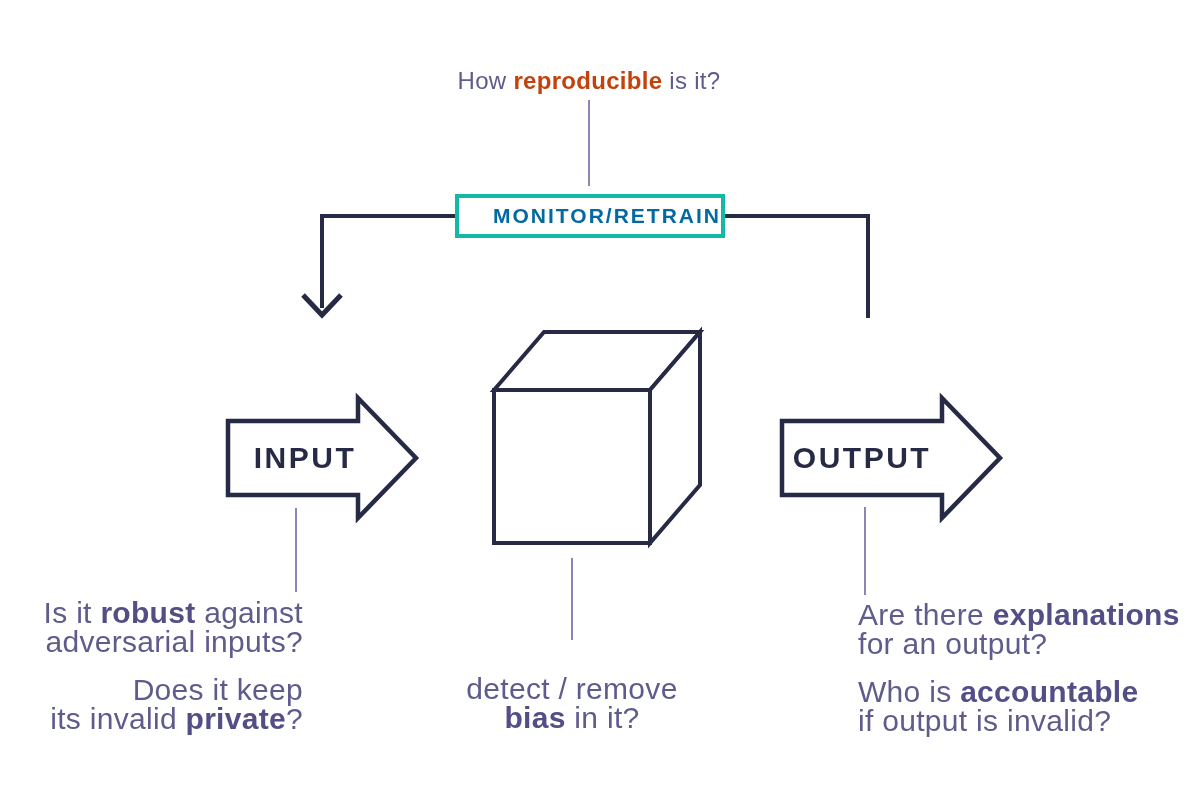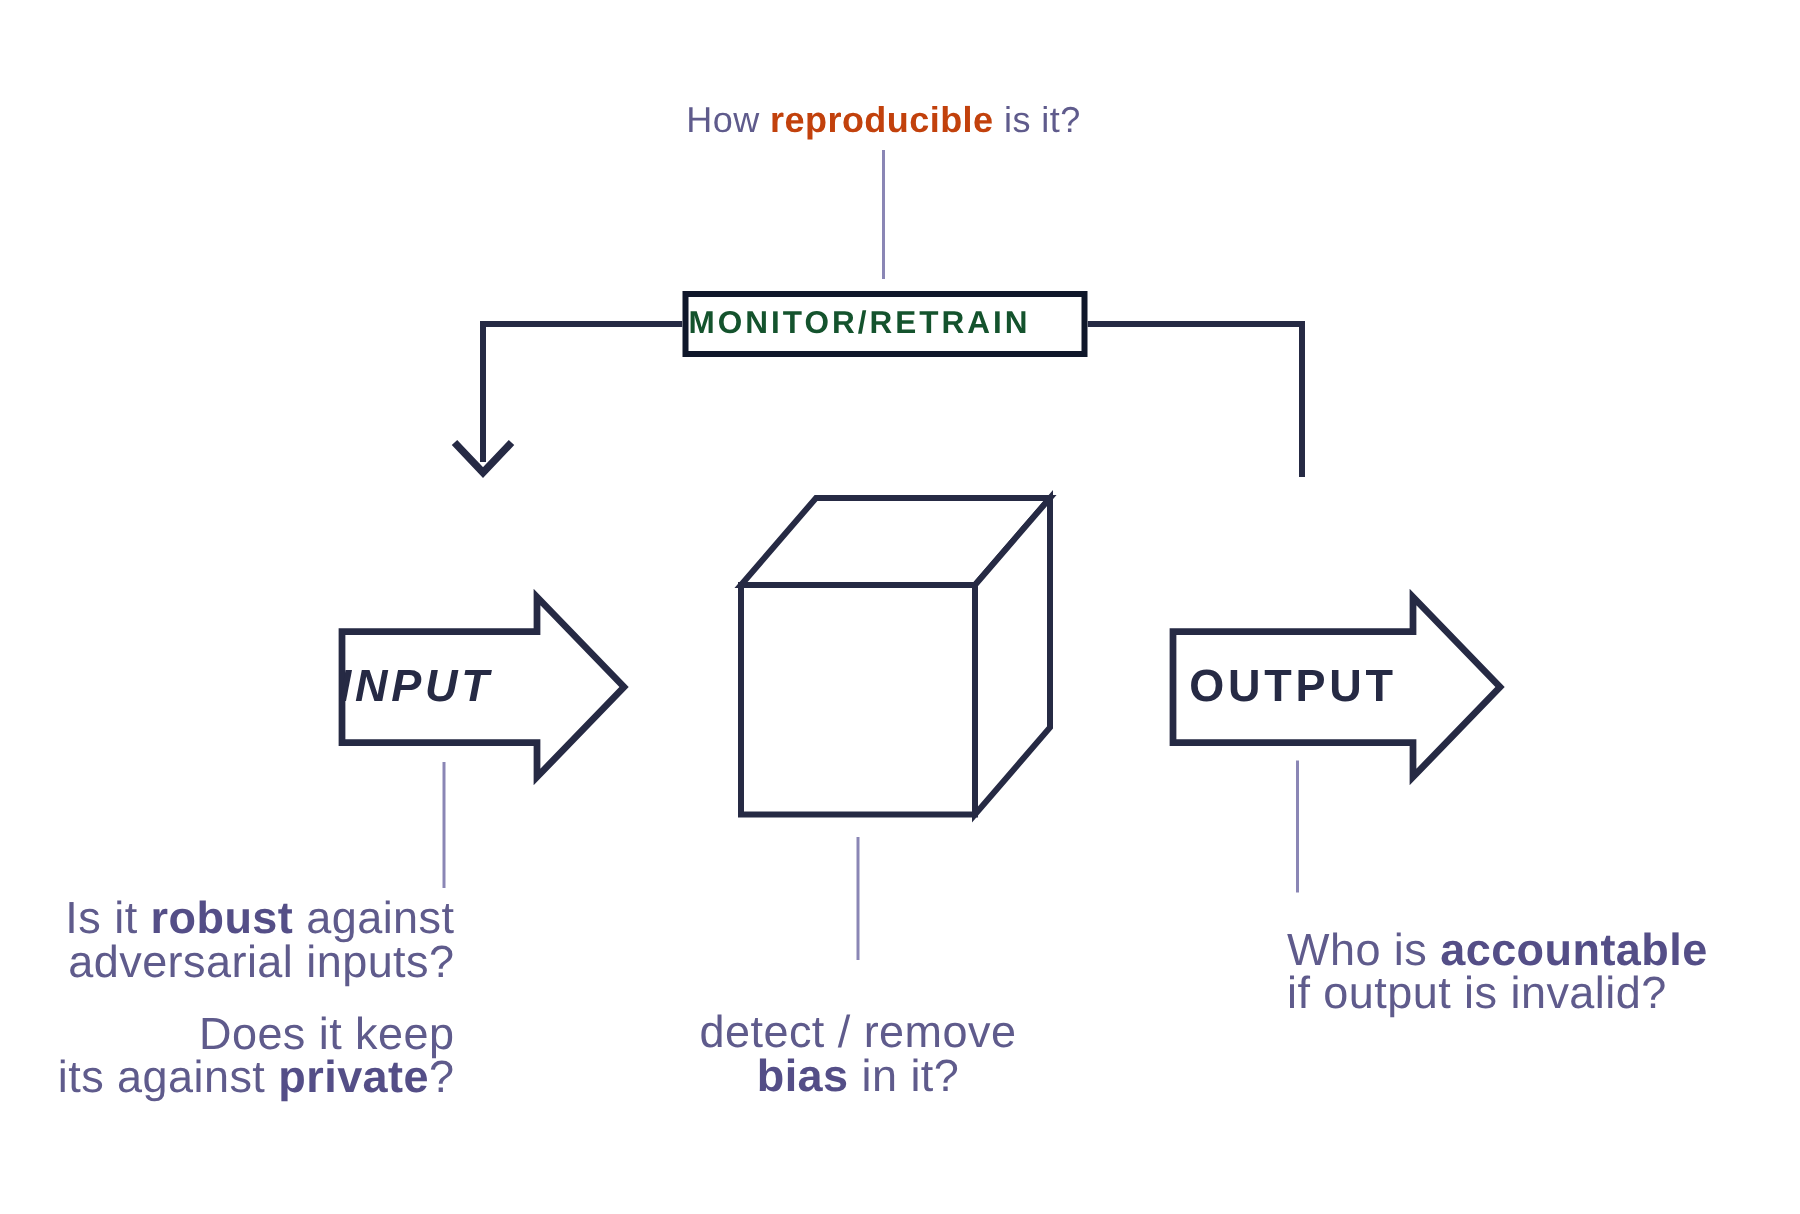--- a/index.html
+++ b/index.html
@@ -43,26 +43,26 @@
     font-size: 24px;
     line-height: 29px;
     letter-spacing: 0.3px;
     text-align: center;
     white-space: nowrap;
   }
   .top-q b { font-weight: 700; color: #c2410c; }
   
   .monitor-box {
     box-sizing: border-box;
-    border: 4px solid #0f172a;
+    border: 4px solid #14b8a6;
     background: #ffffff;
     display: flex;
     align-items: center;
-    justify-content: flex-start;
-    color: #14532d;
+    justify-content: flex-end;
+    color: #0369a1;
     font-weight: 700;
     font-size: 21px;
     letter-spacing: 2px;
   }
   
   .node-label {
     display: flex;
     align-items: center;
     justify-content: center;
     color: #262a44;
@@ -97,42 +97,46 @@
   </svg>
 
   <div class="overlay top-q" style="left:389px; top:66px; width:400px;">
     <span>How </span><b>reproducible</b><span> is it?</span>
   </div>
 
   <div class="overlay monitor-box" style="left:455px; top:194px; width:270px; height:44px;">
     <span>MONITOR/RETRAIN</span>
   </div>
 
-  <div class="overlay node-label" style="left:212px; top:421px; width:130px; height:74px;font-style:italic;">INPUT</div>
+  <div class="overlay node-label" style="left:240px; top:421px; width:130px; height:74px;">INPUT</div>
   <div class="overlay node-label" style="left:782px; top:421px; width:160px; height:74px;">OUTPUT</div>
 
   <div class="overlay q q-right" style="right:897px; top:598px;">
     <p>
       <span>Is it </span><b>robust</b><span> against</span><br>
       <span>adversarial inputs?</span>
     </p>
     <p class="gap">
       <span>Does it keep</span><br>
-      <span>its against </span><b>private</b><span>?</span>
+      <span>its invalid </span><b>private</b><span>?</span>
     </p>
   </div>
 
   <div class="overlay q q-center" style="left:422px; top:645px; width:300px;">
     <p>
       <br>
       <span>detect / remove</span><br>
       <b>bias</b><span> in it?</span>
     </p>
   </div>
 
   <div class="overlay q q-left" style="left:858px; top:600px;">
+    <p>
+      <span>Are there </span><b>explanations</b><span></span><br>
+      <span>for an output?</span>
+    </p>
     <p class="gap">
       <span>Who is </span><b>accountable</b><span></span><br>
       <span>if output is invalid?</span>
     </p>
   </div>
 
 </div>
 
 </body></html>

